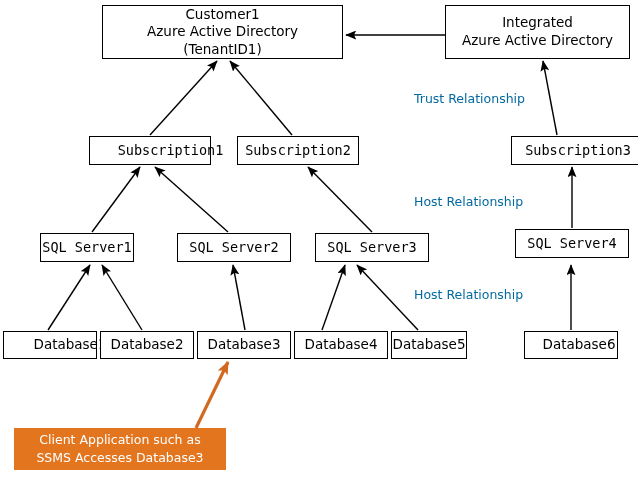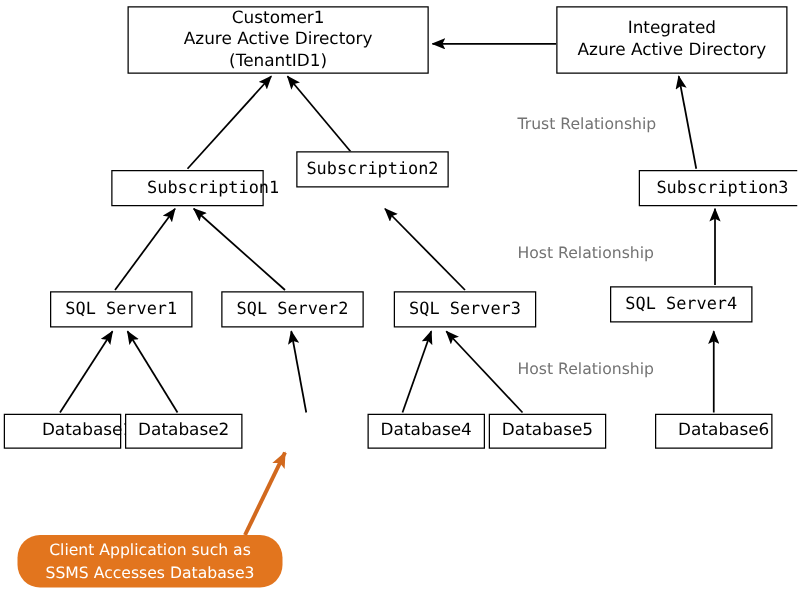--- a/index.html
+++ b/index.html
@@ -52,39 +52,38 @@
   }
   .node-db {
     font-family: "DejaVu Sans", sans-serif;
     font-size: 13.5px;
     white-space: nowrap;
   }
   .annotation {
     position: absolute;
     font-family: "DejaVu Sans", sans-serif;
     font-size: 12.5px;
-    color: #737373;
+    color: #0369a1;
     white-space: nowrap;
     z-index: 2;
   }
   .callout {
     position: absolute;
     box-sizing: border-box;
     background: #E2751E;
     color: #ffffff;
     font-family: "DejaVu Sans", sans-serif;
     font-size: 12.5px;
     display: flex;
     flex-direction: column;
     align-items: center;
     justify-content: center;
     text-align: center;
     line-height: 1.45;
     z-index: 3;
-    border-radius: 18px;
   }
   .callout .ln { display: block; white-space: nowrap; }
 </style>
 </head>
 <body>
 
 <div id="diagram-root">
 
   <svg id="edge-layer" viewBox="0 0 638 478" width="638" height="478" xmlns="http://www.w3.org/2000/svg">
     <defs>
@@ -125,50 +124,53 @@
   </div>
 
   <div class="node node-tenant" style="left:445px; top:5px; width:185px; height:54px;">
     <span class="ln">Integrated</span>
     <span class="ln">Azure Active Directory</span>
   </div>
 
   <div class="node node-mono" style="left:89px; top:136px; width:122px; height:29px;padding-left:41px;">
     <span>Subscription1</span>
   </div>
-  <div class="node node-mono" style="left:237px; top:121px; width:122px; height:29px;">
+  <div class="node node-mono" style="left:237px; top:136px; width:122px; height:29px;">
     <span>Subscription2</span>
   </div>
   <div class="node node-mono" style="left:511px; top:136px; width:134px; height:29px;">
     <span>Subscription3</span>
   </div>
 
-  <div class="node node-mono" style="left:40px; top:233px; width:114px; height:29px;">
+  <div class="node node-mono" style="left:40px; top:233px; width:94px; height:29px;">
     <span>SQL Server1</span>
   </div>
   <div class="node node-mono" style="left:177px; top:233px; width:114px; height:29px;">
     <span>SQL Server2</span>
   </div>
   <div class="node node-mono" style="left:315px; top:233px; width:114px; height:29px;">
     <span>SQL Server3</span>
   </div>
-  <div class="node node-mono" style="left:488px; top:229px; width:114px; height:29px;">
+  <div class="node node-mono" style="left:515px; top:229px; width:114px; height:29px;">
     <span>SQL Server4</span>
   </div>
 
   <div class="node node-db" style="left:3px; top:331px; width:94px; height:28px;padding-left:40px;">
     <span>Database1</span>
   </div>
   <div class="node node-db" style="left:100px; top:331px; width:94px; height:28px;">
     <span>Database2</span>
   </div>
+  <div class="node node-db" style="left:197px; top:331px; width:94px; height:28px;">
+    <span>Database3</span>
+  </div>
   <div class="node node-db" style="left:294px; top:331px; width:94px; height:28px;">
     <span>Database4</span>
   </div>
-  <div class="node node-db" style="left:391px; top:331px; width:94px; height:28px;text-align:right;">
+  <div class="node node-db" style="left:391px; top:331px; width:76px; height:28px;text-align:right;">
     <span>Database5</span>
   </div>
   <div class="node node-db" style="left:524px; top:331px; width:94px; height:28px;padding-left:16px;">
     <span>Database6</span>
   </div>
 
   <div class="annotation" style="left:414px; top:91px;">Trust Relationship</div>
   <div class="annotation" style="left:414px; top:194px;">Host Relationship</div>
   <div class="annotation" style="left:414px; top:287px;">Host Relationship</div>
 

